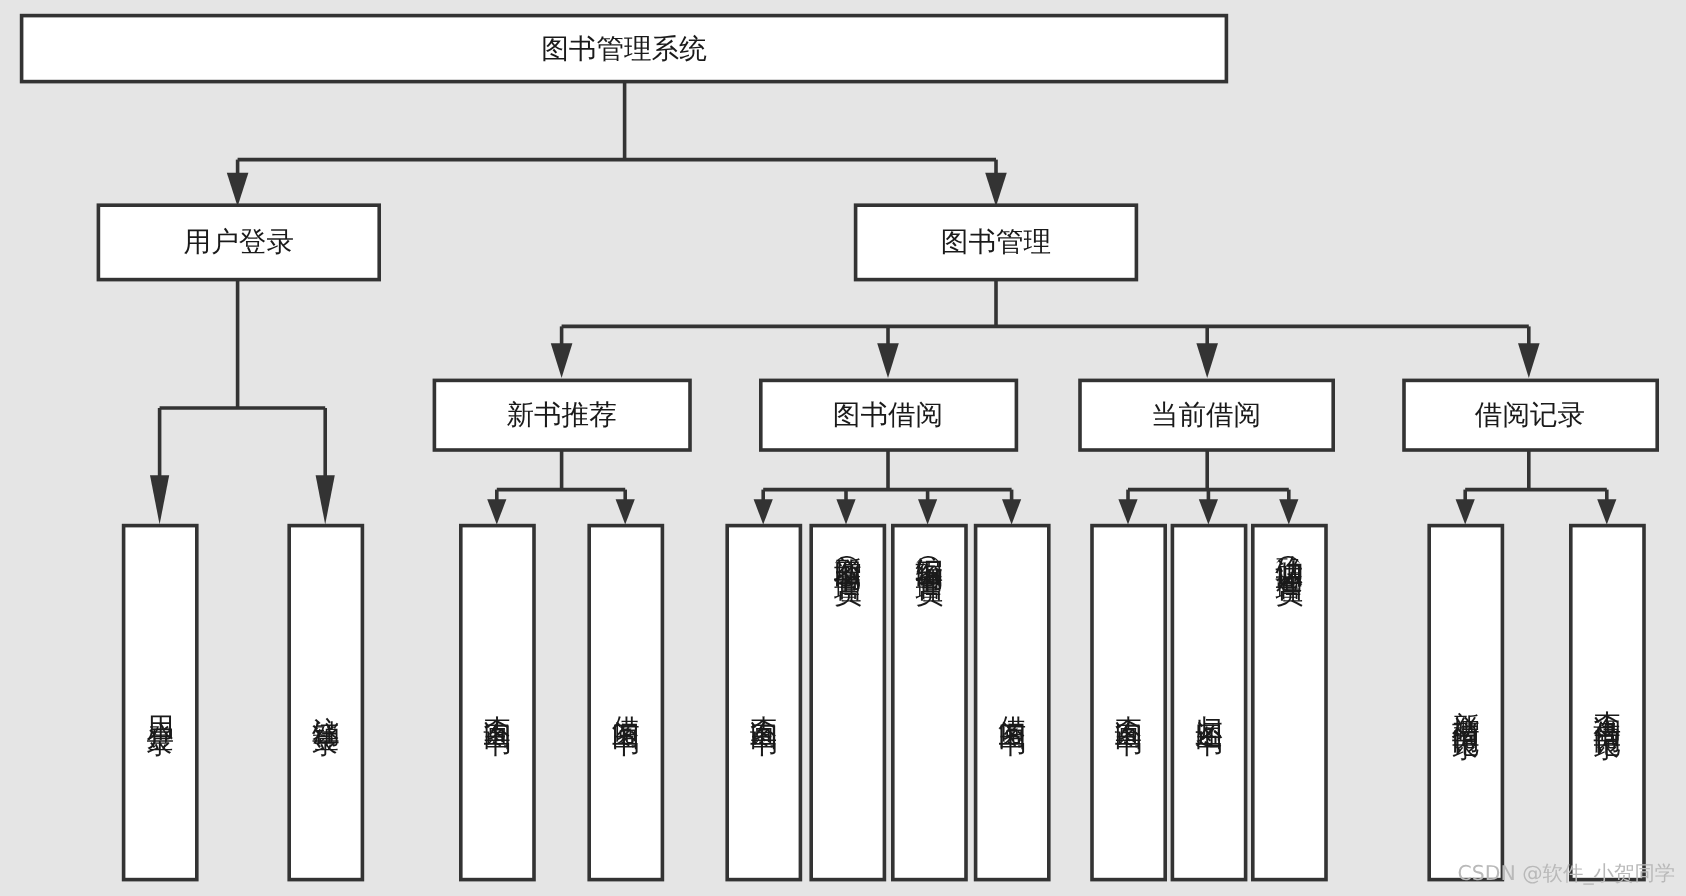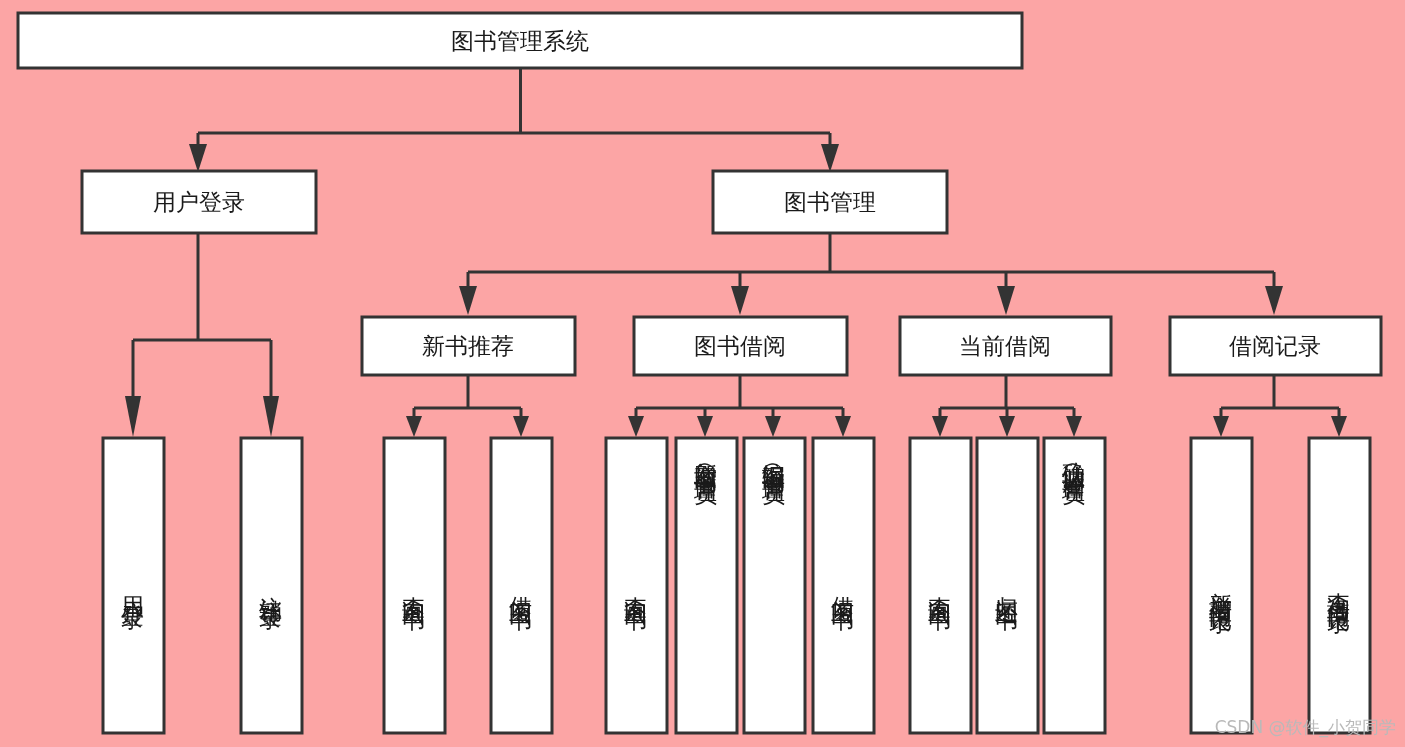--- a/index.html
+++ b/index.html
@@ -8,21 +8,21 @@
     padding: 0;
     background: #ffffff;
   }
   body {
     font-family: "DejaVu Sans", "Liberation Sans", sans-serif;
   }
   #diagram-root {
     position: relative;
     width: 1405px;
     height: 747px;
-    background: #fca5a5;
+    background: #e5e5e5;
     overflow: hidden;
   }
   svg#chart-svg {
     position: absolute;
     left: 0;
     top: 0;
     width: 1405px;
     height: 747px;
     display: block;
   }

